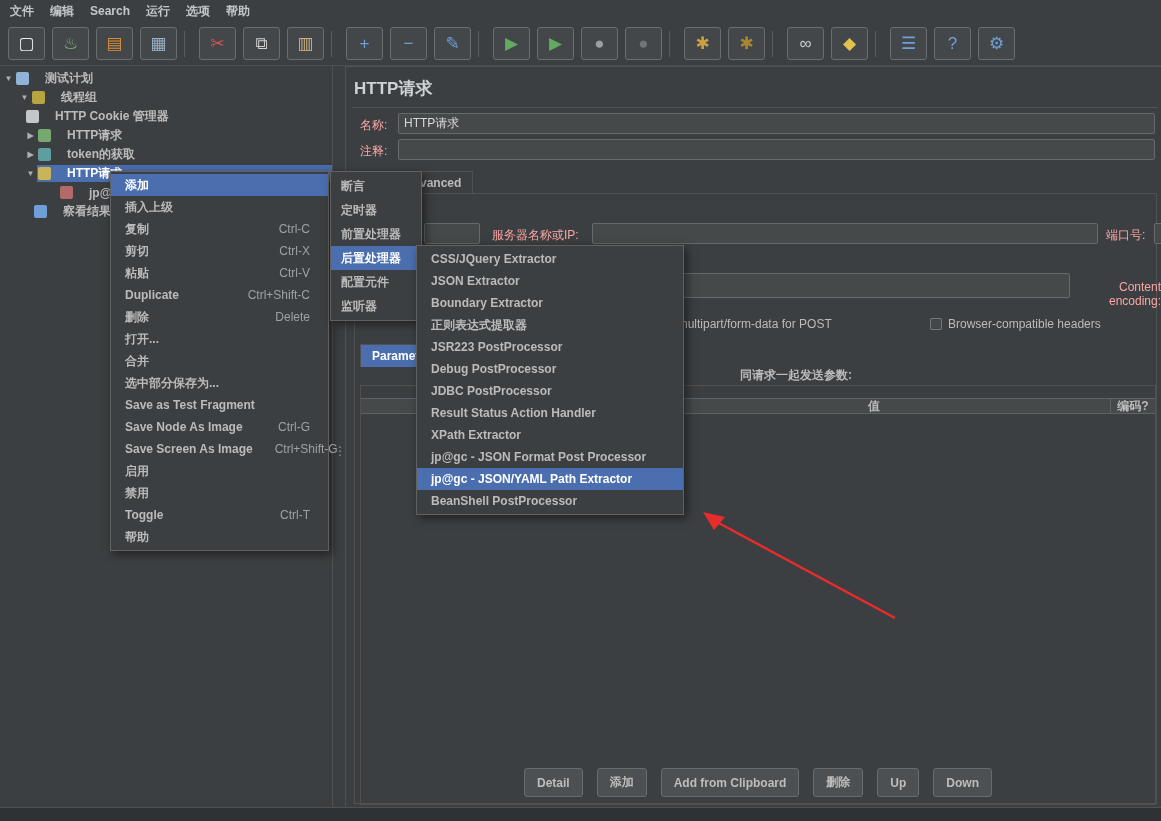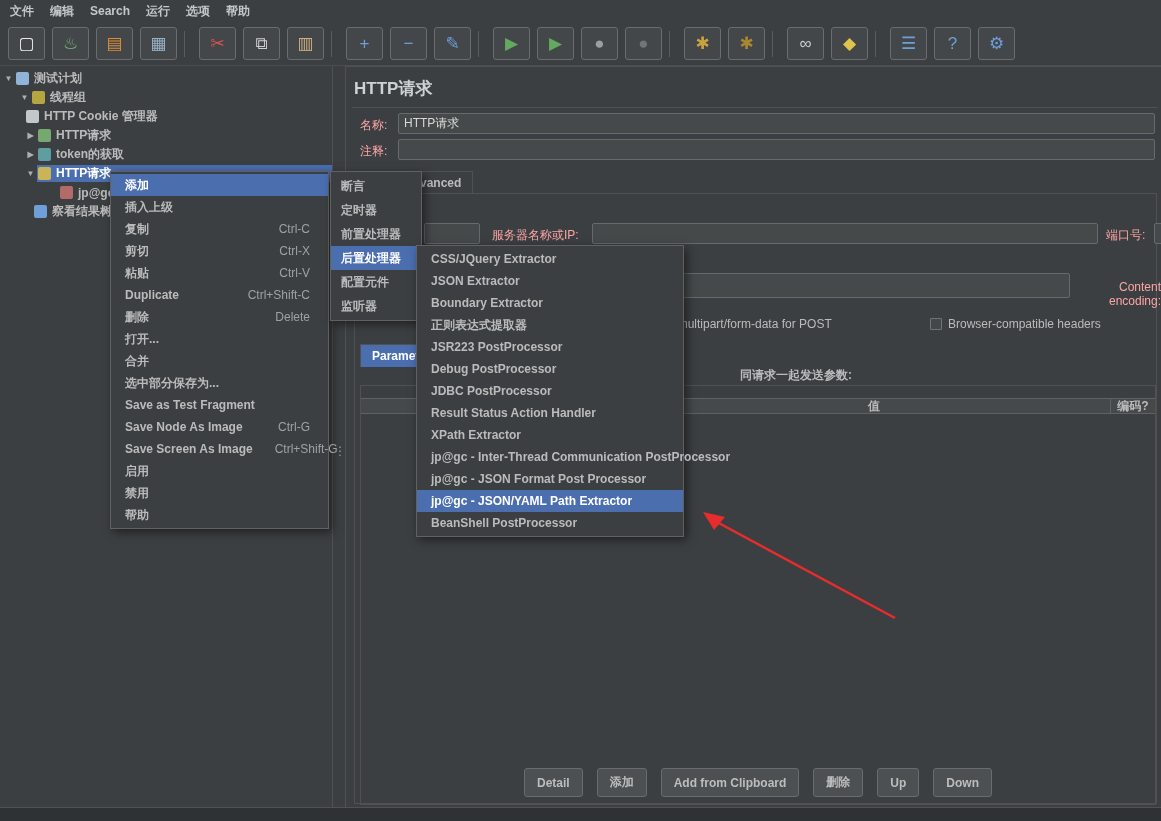--- a/index.html
+++ b/index.html
@@ -24,21 +24,21 @@
     font-size:17px; line-height:1; cursor:default; }
   .tb-btn.sep-after { margin-right:15px; }
   .tb-btn.sep-after::after { content:""; position:absolute; right:-9px; top:3px;
     width:1px; height:26px; background:#585c5e; }
   
   .tree { position:absolute; left:0; top:66px; width:332px; bottom:14px;
     background:#3c3f41; padding-top:3px; overflow:hidden; }
   .tree-row { height:19px; display:flex; align-items:center;
     font-weight:bold; white-space:nowrap; cursor:default; }
   .tree-exp { width:13px; flex:0 0 13px; font-size:8px; color:#a9afb5; text-align:center; }
-  .tree-body { flex:1; display:flex; align-items:center; gap:5px; height:17px; padding-left:1px; }
+  .tree-body { flex:1; display:flex; align-items:center; gap:16px; height:17px; padding-left:1px; }
   .tree-row.selected .tree-body { background:#4b6eaf; color:#ffffff; }
   .tree-ico { width:13px; height:13px; border-radius:2px; flex:0 0 13px; }
   
   .splitter { position:absolute; left:332px; top:66px; width:14px; bottom:14px;
     background:#3c3f41; border-left:1px solid #515151; border-right:1px solid #515151; }
   .grip { position:absolute; top:378px; left:1px; color:#9aa0a5; font-size:12px;
     letter-spacing:-3px; }
   
   .main { position:absolute; left:346px; top:66px; right:0; bottom:14px;
     background:#3c3f41; overflow:hidden; border-top:1px solid #515151; }
@@ -413,20 +413,25 @@
         <span class="sc"></span>
         <span class="arrow">▶</span>
       </div>
 
       <div class="mi">
         <span class="mi2wrap">禁用</span>
         <span class="sc"></span>
         <span class="arrow">▶</span>
       </div>
 
+      <div class="mi">
+        <span class="mi2wrap">Toggle</span>
+        <span class="sc">Ctrl-T</span>
+        <span class="arrow">▶</span>
+      </div>
 
       <div class="mi">
         <span class="mi2wrap">帮助</span>
         <span class="sc"></span>
         <span class="arrow">▶</span>
       </div>
     </div>
 
   <div class="menu menu2">
 
@@ -516,25 +521,20 @@
         <span class="sc"></span>
         <span class="arrow">▶</span>
       </div>
 
       <div class="mi">
         <span>XPath Extractor</span>
         <span class="sc"></span>
         <span class="arrow">▶</span>
       </div>
 
-      <div class="mi">
-        <span>jp@gc - Inter-Thread Communication PostProcessor</span>
-        <span class="sc"></span>
-        <span class="arrow">▶</span>
-      </div>
 
       <div class="mi">
         <span>jp@gc - JSON Format Post Processor</span>
         <span class="sc"></span>
         <span class="arrow">▶</span>
       </div>
 
       <div class="mi hl">
         <span>jp@gc - JSON/YAML Path Extractor</span>
         <span class="sc"></span>

